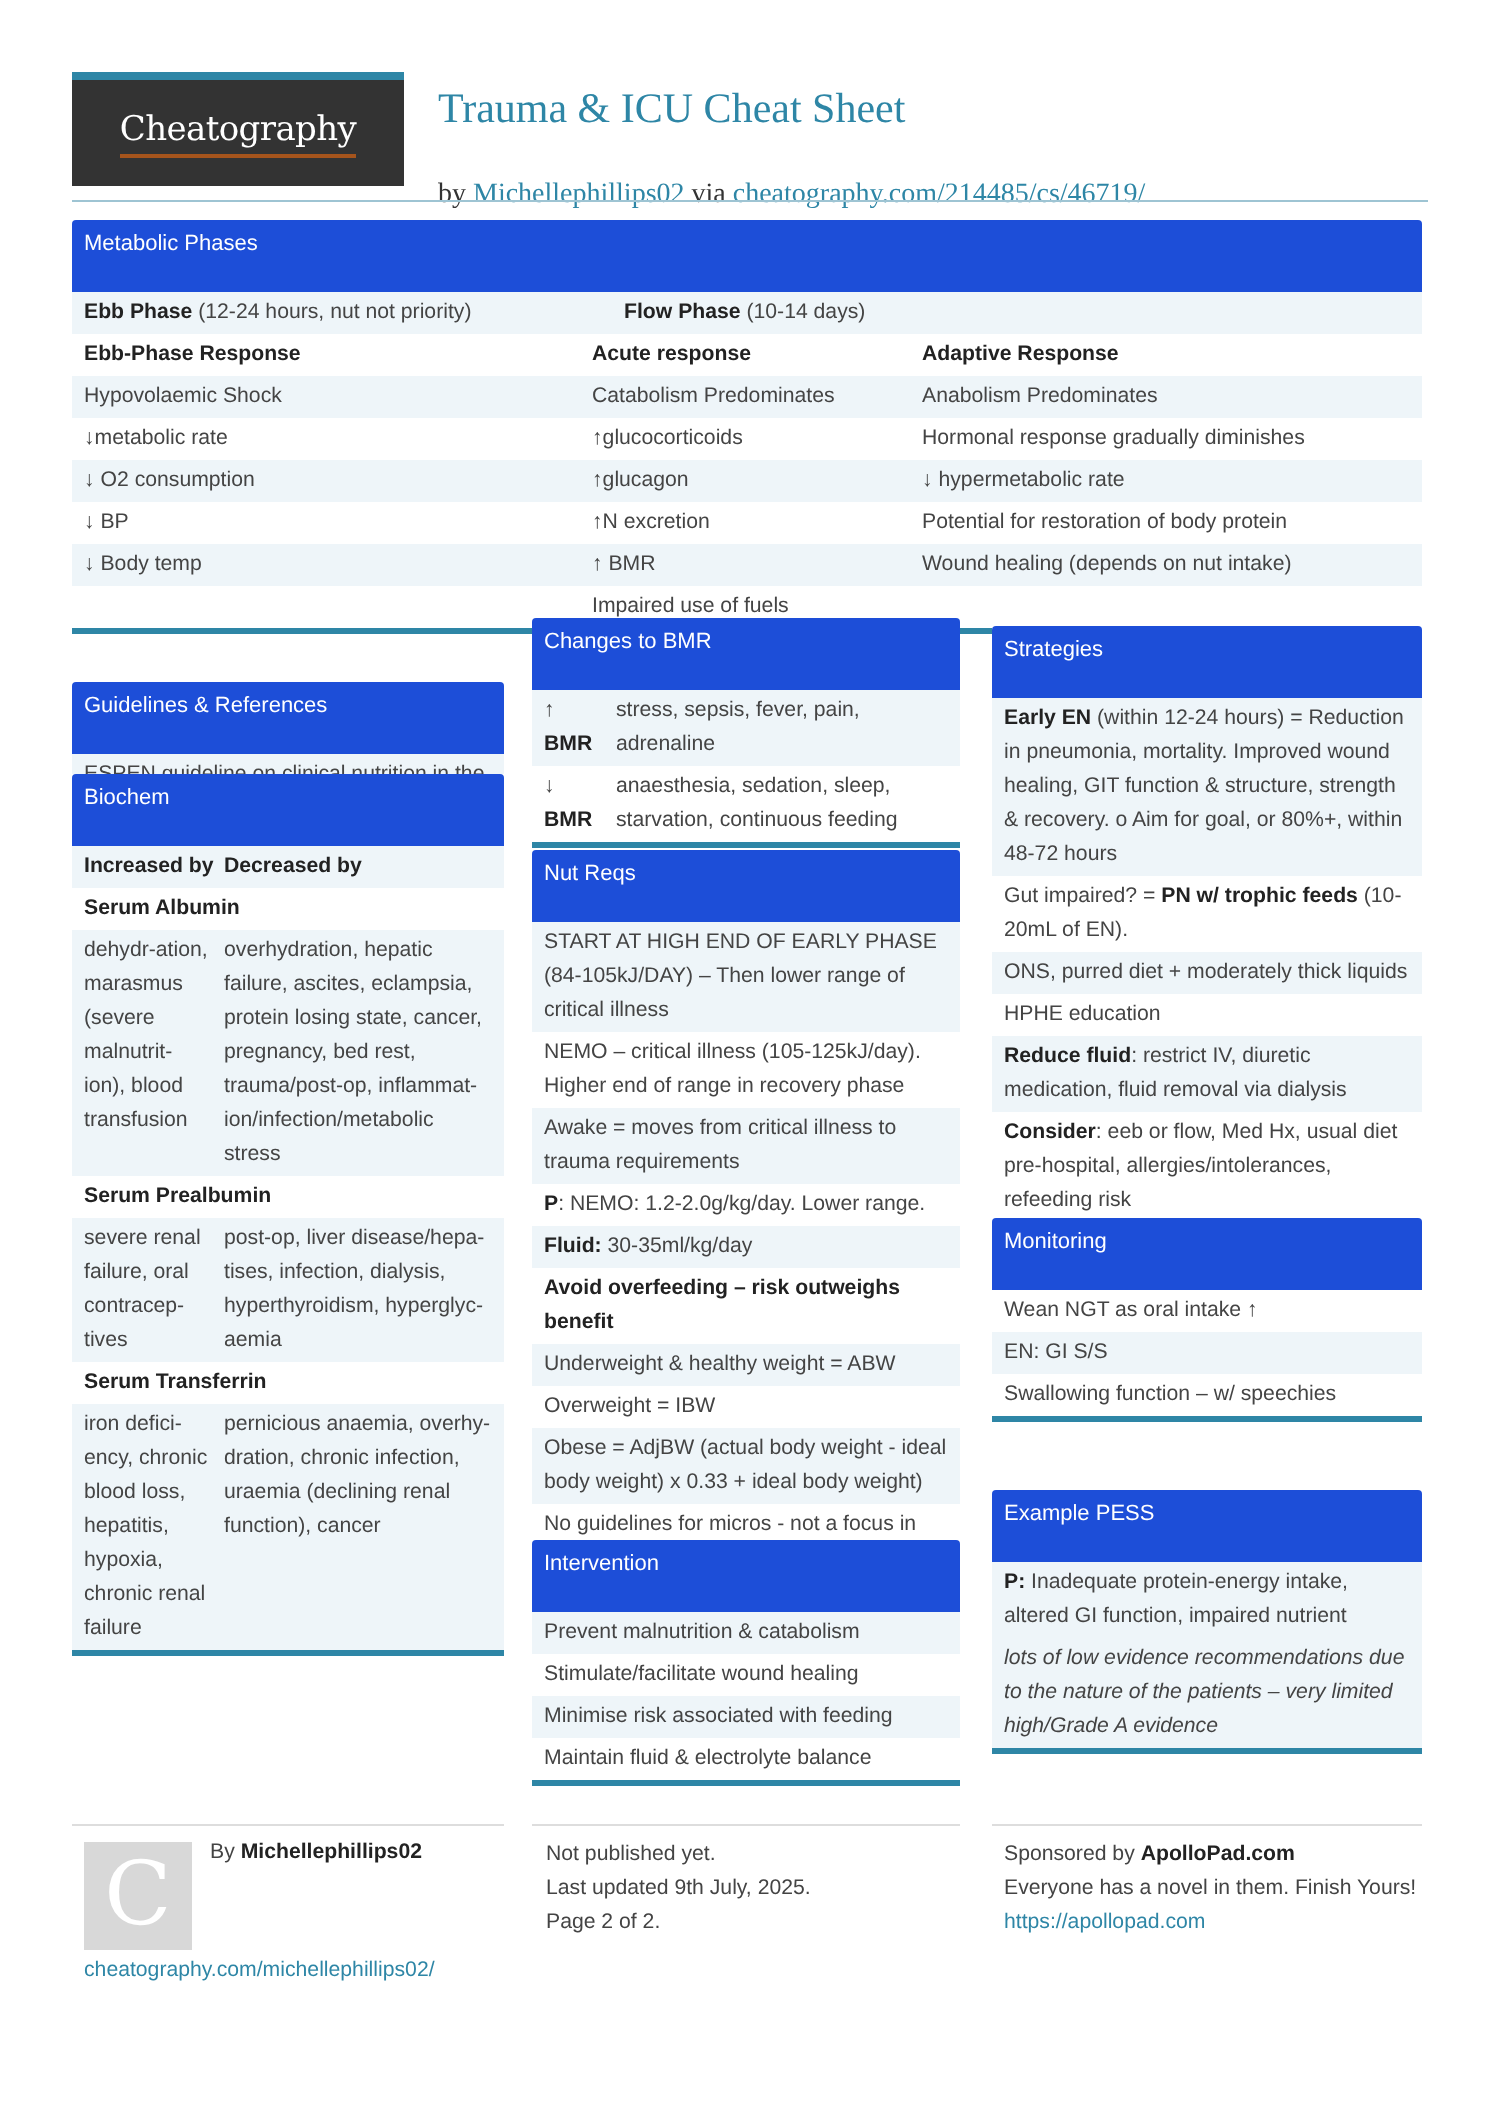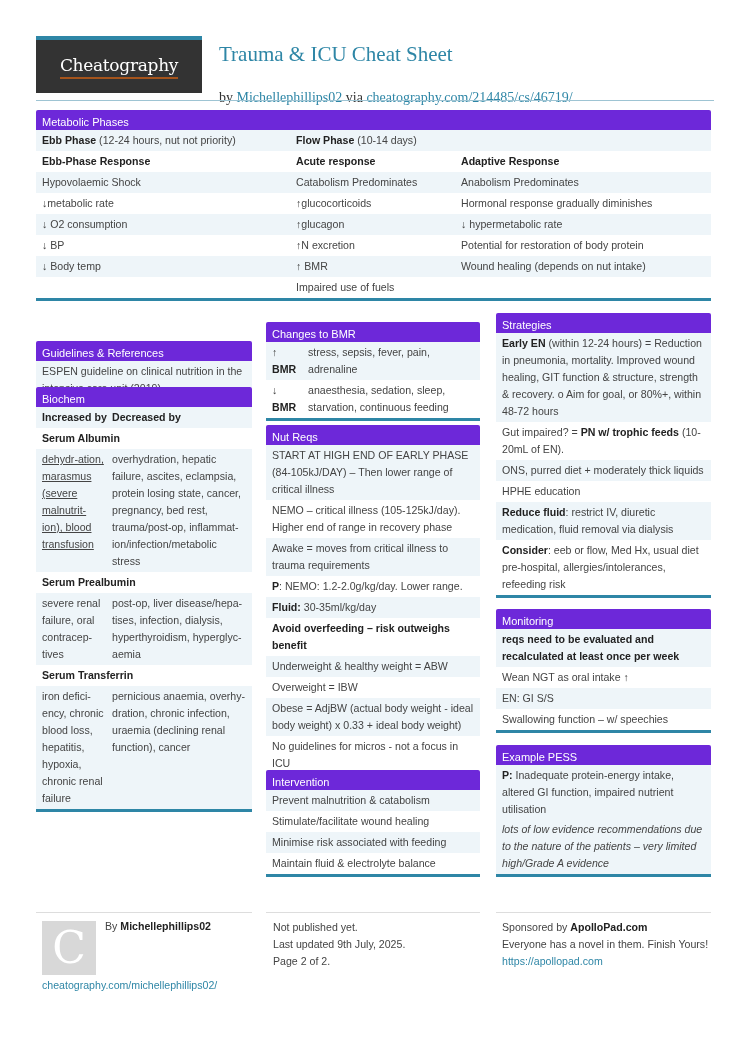--- a/index.html
+++ b/index.html
@@ -19,21 +19,21 @@
     letter-spacing: -0.3px; border-bottom: 2px solid #a5541c; padding-bottom: 1px; line-height: 22px;
   }
   .title-block { position: absolute; left: 183px; top: 8px; }
   .title { font-family: "Liberation Serif", serif; color: #2e86a6; font-size: 21px; line-height: 20px; }
   .byline { font-family: "Liberation Serif", serif; color: #333; font-size: 14px; line-height: 18px; margin-top: 25px; }
   .byline a { color: #2e86a6; text-decoration: none; }
   .header-rule { position: absolute; left: 36px; top: 100px; width: 678px; height: 1px; background: #9ec4d3; }
 
   .box { position: absolute; border-bottom: 3px solid #2e86a6; background: #fff; }
   .box-head {
-    background: #6d28d9; color: #fff; font-size: 11px; height: 20px; line-height: 24px;
+    background: #1d4ed8; color: #fff; font-size: 11px; height: 36px; line-height: 24px;
     padding: 0 6px; border-radius: 2px 2px 0 0;
   }
   .row { font-size: 10.6px; line-height: 17px; padding: 2px 6px; color: #444; }
   .row.alt { background: #eef5f9; }
   .row b { color: #222; font-weight: bold; }
   .row i { font-style: italic; }
 
   .grid3 { display: grid; grid-template-columns: 254px 165px 1fr; }
   .grid2 { display: grid; grid-template-columns: 70px 1fr; }
   .grid2b { display: grid; grid-template-columns: 30px 1fr; column-gap: 6px; }
@@ -62,21 +62,21 @@
       <a>cheatography.com/214485/cs/46719/</a>
     </div>
   </div>
 </div>
 <div class="header-rule"></div>
 
 <div class="box" style="left:36px; top:110px; width:675px;">
   <div class="box-head">Metabolic Phases</div>
   <div class="row alt grid3">
     <div class="cell"><b>Ebb Phase</b><span> (12-24 hours, nut not priority)</span></div>
-    <div class="cell" style="grid-column: span 2;"><b>Flow Phase</b><span> (10-14 days)</span></div>
+    <div class="cell" style="grid-column: span 2; margin-left: 16px;"><b>Flow Phase</b><span> (10-14 days)</span></div>
   </div>
   <div class="row grid3">
     <b>Ebb-Phase Response</b>
     <b>Acute response</b>
     <b>Adaptive Response</b>
   </div>
   <div class="row alt grid3">
     <span>Hypovolaemic Shock</span>
     <span>Catabolism Predominates</span>
     <span>Anabolism Predominates</span>
@@ -114,36 +114,36 @@
 </div>
 
 <div class="box" style="left:36px; top:387px; width:216px;">
   <div class="box-head">Biochem</div>
   <div class="row alt grid2">
     <b>Increased by</b>
     <b>Decreased by</b>
   </div>
   <div class="row"><b>Serum Albumin</b></div>
   <div class="row alt grid2">
-    <span style="padding-right:6px;text-decoration:underline;">dehydr-ation, marasmus (severe malnutrit-ion), blood transfusion</span>
+    <span style="padding-right:6px;">dehydr-ation, marasmus (severe malnutrit-ion), blood transfusion</span>
     <span>overhydration, hepatic failure, ascites, eclampsia, protein losing state, cancer, pregnancy, bed rest, trauma/post-op, inflammat-ion/infection/metabolic stress</span>
   </div>
   <div class="row"><b>Serum Prealbumin</b></div>
   <div class="row alt grid2">
     <span style="padding-right:6px;">severe renal failure, oral contracep-tives</span>
     <span>post-op, liver disease/hepa-tises, infection, dialysis, hyperthyroidism, hyperglyc-aemia</span>
   </div>
   <div class="row"><b>Serum Transferrin</b></div>
   <div class="row alt grid2">
     <span style="padding-right:6px;">iron defici-ency, chronic blood loss, hepatitis, hypoxia, chronic renal failure</span>
     <span>pernicious anaemia, overhy-dration, chronic infection, uraemia (declining renal function), cancer</span>
   </div>
 </div>
 
-<div class="box" style="left:266px; top:322px; width:214px;">
+<div class="box" style="left:266px; top:309px; width:214px;">
   <div class="box-head">Changes to BMR</div>
   <div class="row alt grid2b">
     <div><span>↑</span><br><b>BMR</b></div>
     <span>stress, sepsis, fever, pain, adrenaline</span>
   </div>
   <div class="row grid2b">
     <div><span>↓</span><br><b>BMR</b></div>
     <span>anaesthesia, sedation, sleep, starvation, continuous feeding</span>
   </div>
 </div>
@@ -175,21 +175,20 @@
   <div class="row alt"><b>Early EN</b><span> (within 12-24 hours) = Reduction in pneumonia, mortality. Improved wound healing, GIT function &amp; structure, strength &amp; recovery. o Aim for goal, or 80%+, within 48-72 hours</span></div>
   <div class="row"><span>Gut impaired? = </span><b>PN w/ trophic feeds</b><span> (10-20mL of EN).</span></div>
   <div class="row alt"><span>ONS, purred diet + moderately thick liquids</span></div>
   <div class="row"><span>HPHE education</span></div>
   <div class="row alt"><b>Reduce fluid</b><span>: restrict IV, diuretic medication, fluid removal via dialysis</span></div>
   <div class="row"><b>Consider</b><span>: eeb or flow, Med Hx, usual diet pre-hospital, allergies/intolerances, refeeding risk</span></div>
 </div>
 
 <div class="box" style="left:496px; top:609px; width:215px;">
   <div class="box-head">Monitoring</div>
-  <div class="row alt"><b>reqs need to be evaluated and recalculated at least once per week</b></div>
   <div class="row"><span>Wean NGT as oral intake ↑</span></div>
   <div class="row alt"><span>EN: GI S/S</span></div>
   <div class="row"><span>Swallowing function – w/ speechies</span></div>
 </div>
 
 <div class="box" style="left:496px; top:745px; width:215px;">
   <div class="box-head">Example PESS</div>
   <div class="row alt"><b>P:</b><span> Inadequate protein-energy intake, altered GI function, impaired nutrient utilisation</span></div>
 </div>
 

